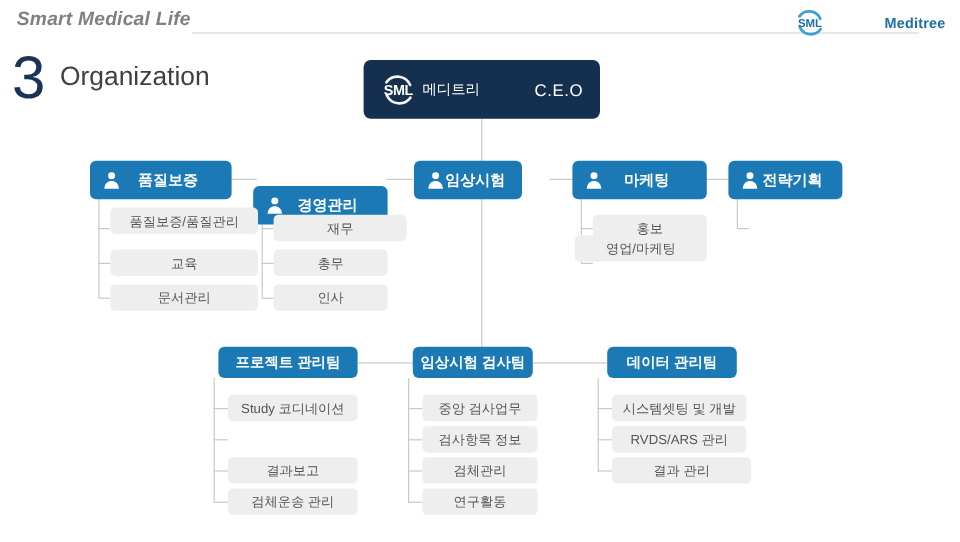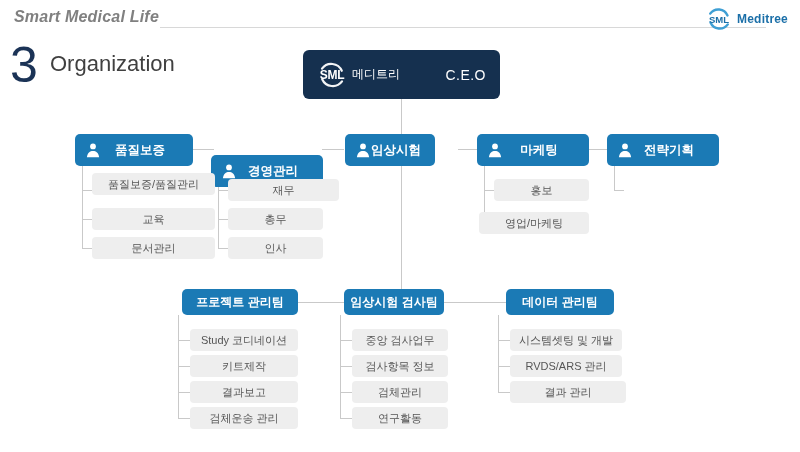--- a/index.html
+++ b/index.html
@@ -19,21 +19,21 @@
   .hdr-rule{
     position:absolute;left:160px;top:27px;width:606px;height:1px;
     background:#d8d8d8;
   }
   .logo{
     position:absolute;right:12px;top:6px;
     display:flex;align-items:center;gap:5px;
   }
   .logo-mark{width:26px;height:26px;position:relative;}
   .logo-word{
-    font-size:12px;font-weight:700;color:#1b6fa8;letter-spacing:.2px;
+    font-size:12px;font-weight:700;color:#1b6fa8;letter-spacing:.2px;margin-left:44px;
   }
 
   
   .num{
     position:absolute;left:10px;top:40px;
     font-size:50px;font-weight:400;color:#1b3356;line-height:1;
   }
   .page-title{
     position:absolute;left:50px;top:51px;
     font-size:22px;color:#404040;font-weight:400;white-space:nowrap;
@@ -205,21 +205,21 @@
   <div class="dept" style="left:477px;top:134px;width:112px;">
     <span class="dept-ico">
       <svg width="16" height="16" viewBox="0 0 16 16" aria-hidden="true">
         <circle cx="8" cy="4.4" r="2.9" fill="#ffffff"></circle>
         <path d="M1.9 15.2 C2.4 10.6 5 8.9 8 8.9 C11 8.9 13.6 10.6 14.1 15.2 Z" fill="#ffffff"></path>
       </svg>
     </span>
     <span class="dept-lbl">마케팅</span>
   </div>
 
-  <div class="dept" style="left:607px;top:134px;width:112px;">
+  <div class="dept" style="left:607px;top:134px;width:95px;">
     <span class="dept-ico">
       <svg width="16" height="16" viewBox="0 0 16 16" aria-hidden="true">
         <circle cx="8" cy="4.4" r="2.9" fill="#ffffff"></circle>
         <path d="M1.9 15.2 C2.4 10.6 5 8.9 8 8.9 C11 8.9 13.6 10.6 14.1 15.2 Z" fill="#ffffff"></path>
       </svg>
     </span>
     <span class="dept-lbl">전략기획</span>
   </div>
 
   <div class="sub" style="left:92px;top:173px;width:123px;">
@@ -238,41 +238,38 @@
   <div class="sub" style="left:228px;top:208px;width:95px;">
     <span class="sub-lbl">총무</span>
   </div>
   <div class="sub" style="left:228px;top:237px;width:95px;">
     <span class="sub-lbl">인사</span>
   </div>
 
   <div class="sub" style="left:494px;top:179px;width:95px;">
     <span class="sub-lbl">홍보</span>
   </div>
-  <div class="sub" style="left:479px;top:212px;width:110px;">
+  <div class="sub" style="left:479px;top:196px;width:110px;">
     <span class="sub-lbl">영업/마케팅</span>
   </div>
 
 
   <div class="team" style="left:182px;top:289px;width:116px;">
     <span class="team-lbl">프로젝트 관리팀</span>
   </div>
   <div class="team" style="left:344px;top:289px;width:100px;">
     <span class="team-lbl">임상시험 검사팀</span>
   </div>
   <div class="team" style="left:506px;top:289px;width:108px;">
     <span class="team-lbl">데이터 관리팀</span>
   </div>
 
   <div class="sub" style="left:190px;top:329px;width:108px;">
     <span class="sub-lbl">Study 코디네이션</span>
   </div>
-  <div class="sub" style="left:190px;top:355px;width:108px;">
-    <span class="sub-lbl">키트제작</span>
-  </div>
   <div class="sub" style="left:190px;top:381px;width:108px;">
     <span class="sub-lbl">결과보고</span>
   </div>
   <div class="sub" style="left:190px;top:407px;width:108px;">
     <span class="sub-lbl">검체운송 관리</span>
   </div>
 
   <div class="sub" style="left:352px;top:329px;width:96px;">
     <span class="sub-lbl">중앙 검사업무</span>
   </div>

